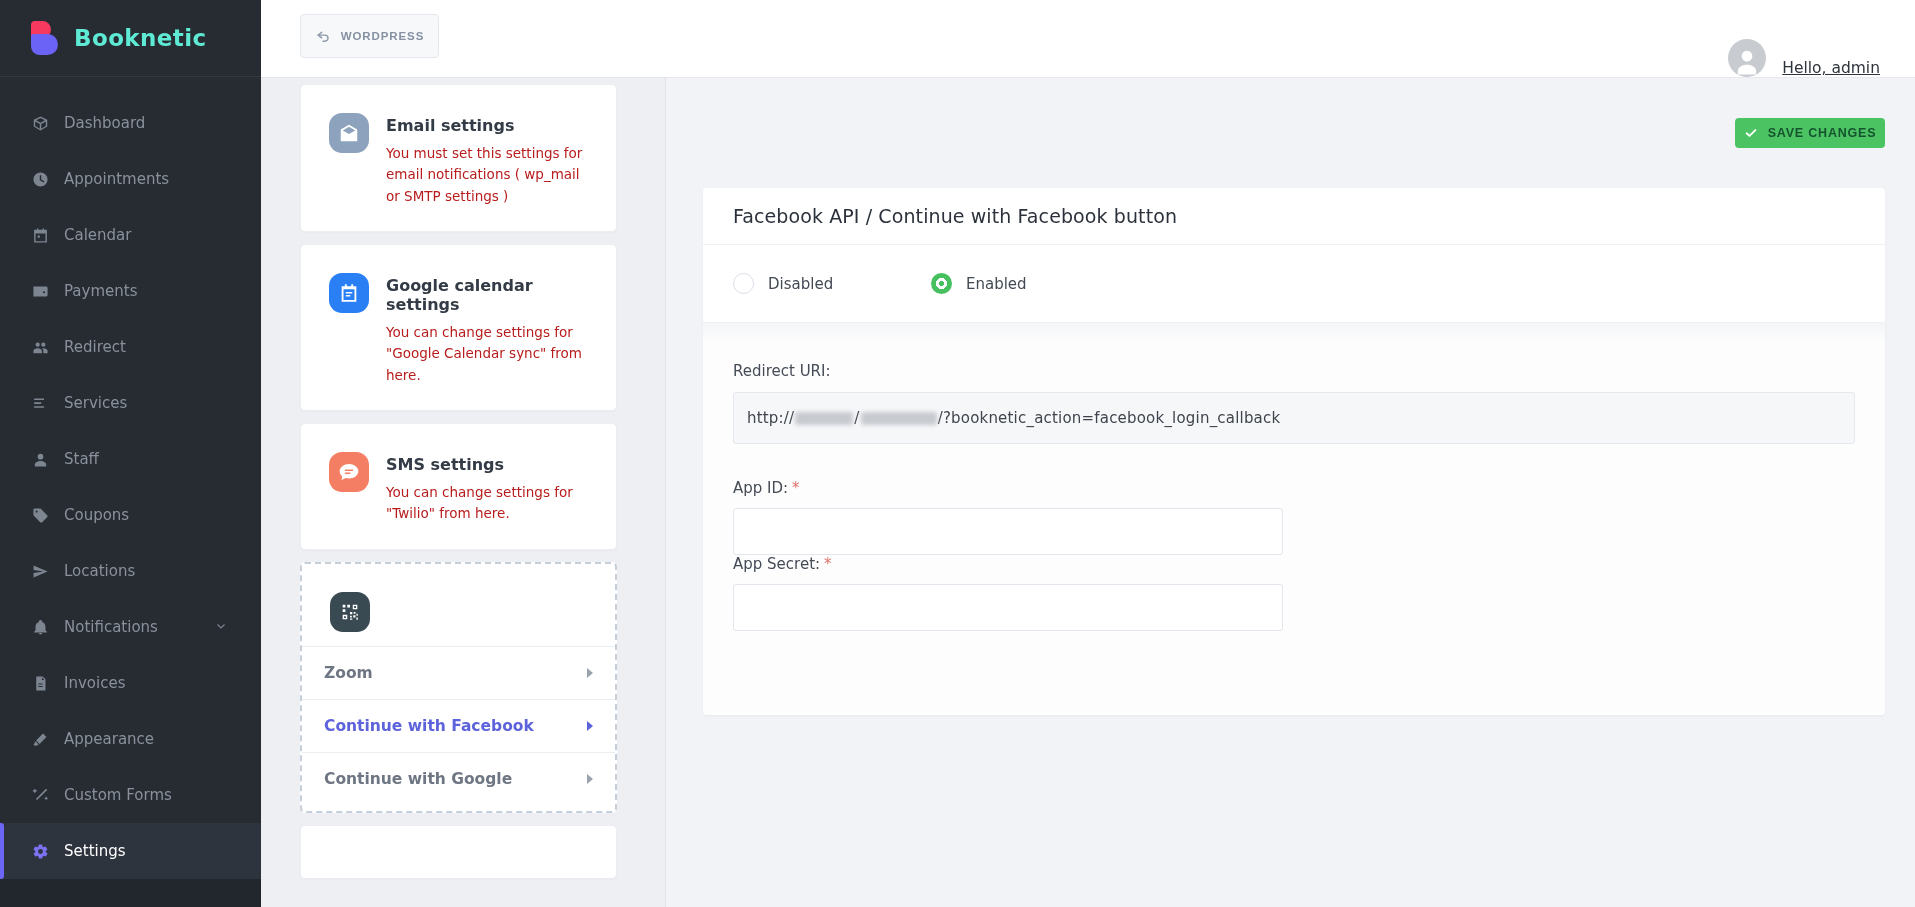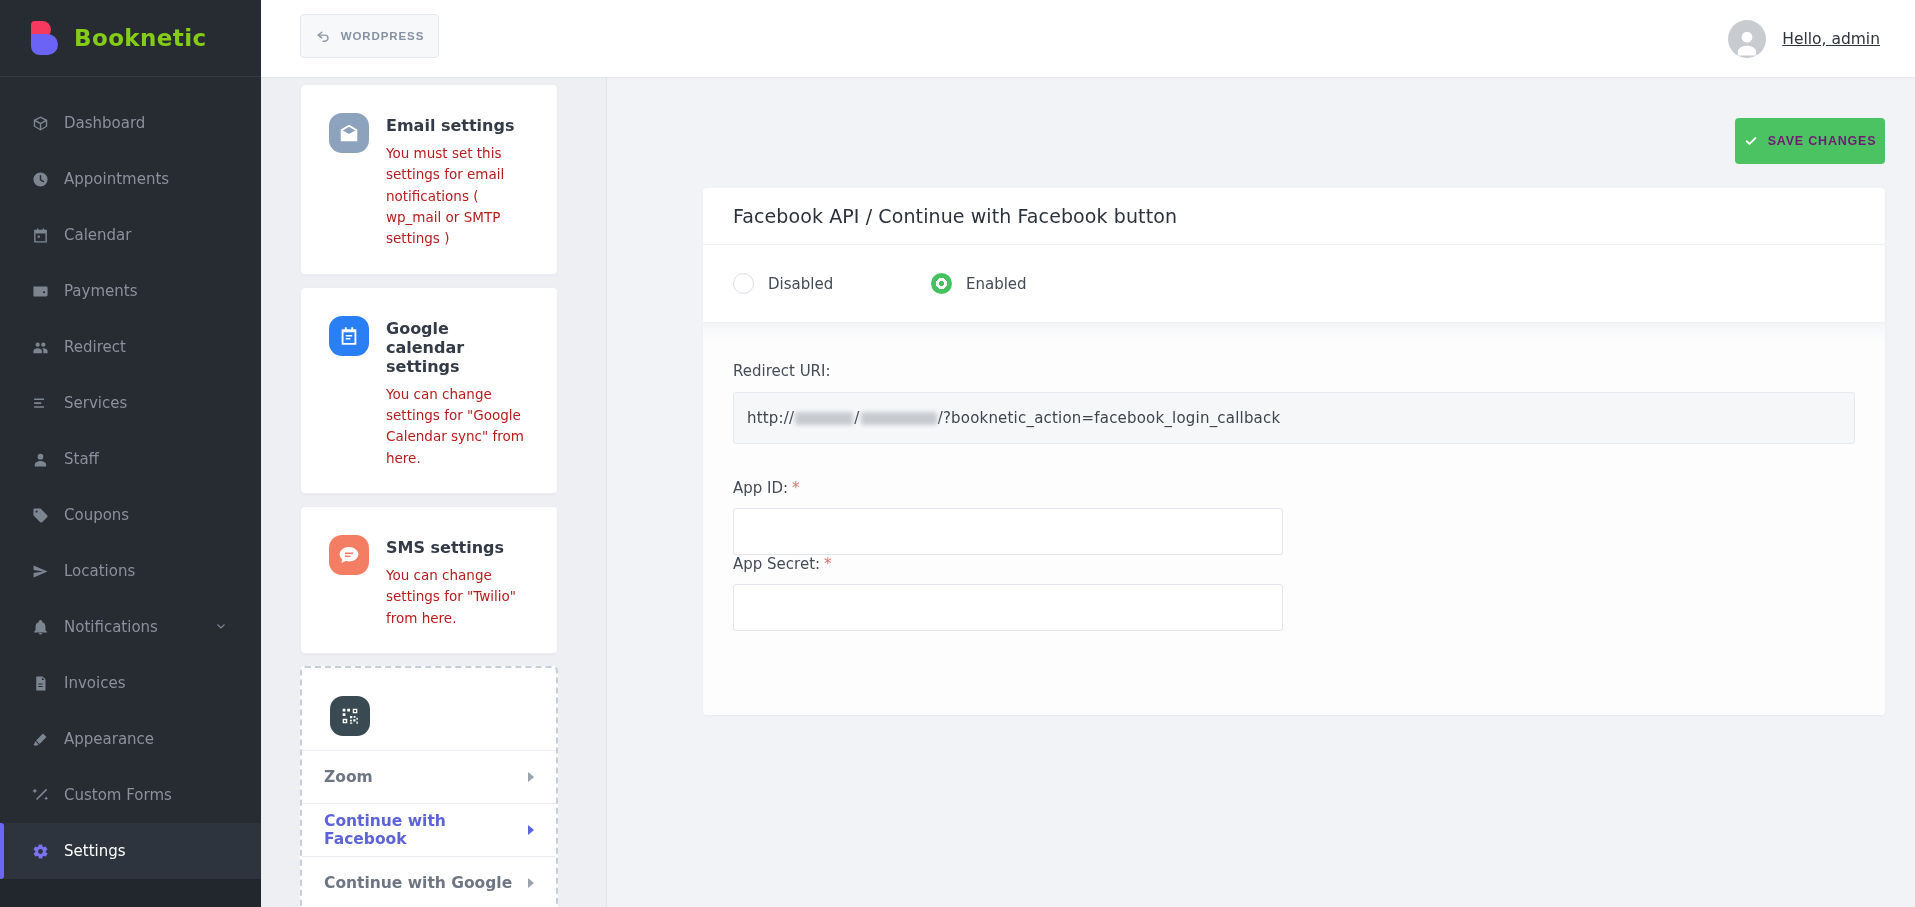--- a/index.html
+++ b/index.html
@@ -6,44 +6,44 @@
   html,body { width:1915px; height:907px; overflow:hidden; }
   body { font-family:"DejaVu Sans","Liberation Sans",sans-serif; background:#f2f3f7; }
   .app { position:relative; width:1915px; height:907px; }
 
   
   .sidebar { position:absolute; left:0; top:0; width:261px; height:907px; background:#272c33; z-index:5; }
   .logo-row { height:77px; display:flex; align-items:center; padding-left:31px; border-bottom:1px solid #333944; }
   .logo-mark { width:30px; height:34px; position:relative; margin-right:13px; }
   .logo-top { position:absolute; left:0; top:0; width:20px; height:17px; background:#f8395f; border-radius:5px 11px 11px 3px; }
   .logo-bot { position:absolute; left:0; top:13px; width:27px; height:21px; background:#6a63f6; border-radius:3px 12px 12px 10px; }
-  .brand-name { color:#84cc16; font-size:23px; font-weight:600; letter-spacing:.4px; }
+  .brand-name { color:#5eead4; font-size:23px; font-weight:600; letter-spacing:.4px; }
   .nav { position:absolute; top:95px; left:0; width:100%; }
   .nav-item { height:56px; display:flex; align-items:center; padding-left:30px; color:#8a919d; font-size:15px; cursor:pointer; position:relative; }
   .nav-item .nic { width:20px; display:flex; justify-content:center; margin-right:14px; color:#7d8591; }
   .nav-item svg { width:17px; height:17px; fill:currentColor; }
   .nav-item.active { background:#2e343d; color:#fff; }
   .nav-item.active::before { content:""; position:absolute; left:0; top:0; bottom:0; width:4px; background:#6d65f3; border-radius:0 3px 3px 0; }
   .nav-item.active .nic { color:#7b73f4; }
   .chev-down { position:absolute; right:34px; }
   .chev-down svg { width:12px; height:12px; fill:none; stroke:#7d8591; stroke-width:2.4; }
   .sidebar-foot { position:absolute; top:879px; left:0; width:100%; height:28px; background:#22262d; }
 
   
   .topbar { position:absolute; left:261px; top:0; right:0; height:77px; background:#ffffff; z-index:4; box-shadow:0 1px 0 rgba(40,50,70,.05); }
   .wp-btn { position:absolute; left:39px; top:14px; width:139px; height:44px; background:#f7f8fa; border:1px solid #e4e7ec; border-radius:4px; display:flex; align-items:center; justify-content:center; gap:9px; color:#8591a3; cursor:pointer; }
   .wp-btn svg { width:17px; height:17px; stroke:#8d97a8; stroke-width:2; fill:none; stroke-linecap:round; stroke-linejoin:round; }
   .wp-btn span { font-size:11.5px; font-weight:700; letter-spacing:.9px; }
-  .user-box { position:absolute; right:35px; top:0; height:77px; display:flex; align-items:center; gap:16px; cursor:pointer; }
+  .user-box { position:absolute; right:35px; top:0; height:77px; display:flex; align-items:flex-end; gap:16px; cursor:pointer; }
   .avatar { width:38px; height:38px; border-radius:50%; background:#c8cbd0; overflow:hidden; display:flex; align-items:flex-end; justify-content:center; }
   .avatar svg { width:30px; height:30px; fill:#ffffff; }
   .greeting { font-size:15.5px; font-weight:500; color:#2e343c; text-decoration:underline; }
 
   
-  .settings-col { position:absolute; left:261px; top:77px; width:346px; bottom:0; background:#edeff3; border-right:1px solid #e2e4e9; overflow:hidden; padding:7px 48px 0 39px; z-index:3; }
+  .settings-col { position:absolute; left:261px; top:77px; width:405px; bottom:0; background:#edeff3; border-right:1px solid #e2e4e9; overflow:hidden; padding:7px 48px 0 39px; z-index:3; }
   .scard { background:#ffffff; border:1px solid #ebedf1; border-radius:5px; margin-bottom:12px; cursor:pointer; box-shadow:0 1px 2px rgba(50,60,80,.03); }
   .scard-head { display:flex; padding:28px 26px 24px 28px; }
   .scard-ic { flex:0 0 40px; width:40px; height:40px; border-radius:13px; display:flex; align-items:center; justify-content:center; margin-right:17px; }
   .scard-ic svg { width:22px; height:22px; fill:#ffffff; }
   .scard-tx { padding-top:3px; }
   .scard-title { font-size:16px; font-weight:700; color:#333b46; margin-bottom:8px; }
   .scard-desc { font-size:13.5px; color:#b91c1c; line-height:1.58; }
   .scard.dashed { border:2px dashed #c5cfda; box-shadow:none; }
   .scard.dashed .scard-head { padding-bottom:14px; }
   .ilink { height:53px; display:flex; align-items:center; justify-content:space-between; padding:0 22px; border-top:1px solid #eaedf1; font-size:15.5px; font-weight:700; color:#6e7683; }
@@ -53,21 +53,21 @@
   .ilinks { padding-bottom:6px; }
 
   
   .ic-email { background:#8da3bd; }
   .ic-gcal  { background:#2a7ff5; }
   .ic-sms   { background:#f47e64; }
   .ic-int   { background:#394a52; }
 
   
   .content { position:absolute; left:666px; top:77px; right:0; bottom:0; background:#f2f3f7; }
-  .save-btn { position:absolute; top:41px; right:30px; width:150px; height:46px; background:#4cc363; border:none; border-radius:4px; color:#701a75; display:flex; align-items:center; justify-content:center; gap:10px; cursor:pointer; }
+  .save-btn { position:absolute; top:41px; right:30px; width:150px; height:30px; background:#4cc363; border:none; border-radius:4px; color:#14532d; display:flex; align-items:center; justify-content:center; gap:10px; cursor:pointer; }
   .save-btn svg { width:14px; height:14px; stroke:#fff; stroke-width:3.2; fill:none; stroke-linecap:round; stroke-linejoin:round; }
   .save-btn span { font-size:12.5px; font-weight:700; letter-spacing:.8px; }
 
   .panel { position:absolute; left:37px; right:30px; top:111px; height:527px; background:#ffffff; border-radius:4px; box-shadow:0 1px 3px rgba(50,60,80,.05); }
   .panel-head { height:57px; display:flex; align-items:center; padding:0 30px; border-bottom:1px solid #eef0f3; }
   .panel-title { font-size:19px; font-weight:500; color:#2c323c; letter-spacing:.1px; }
   .radio-row { height:78px; display:flex; align-items:center; padding:0 30px; border-bottom:1px solid #eef0f3; }
   .radio-opt { display:flex; align-items:center; gap:14px; cursor:pointer; }
   .radio-opt.first { width:198px; }
   .radio { width:21px; height:21px; border-radius:50%; background:#fff; border:1px solid #d9dee6; }

